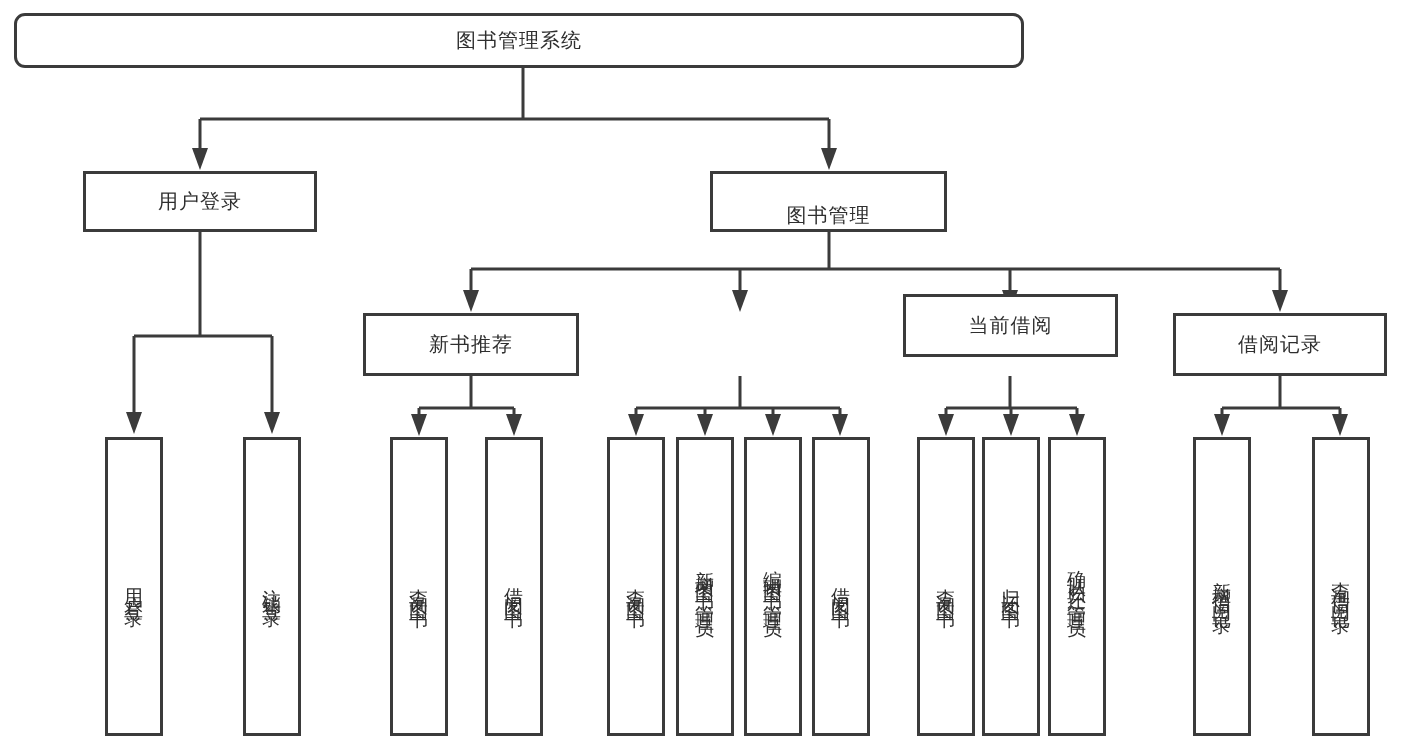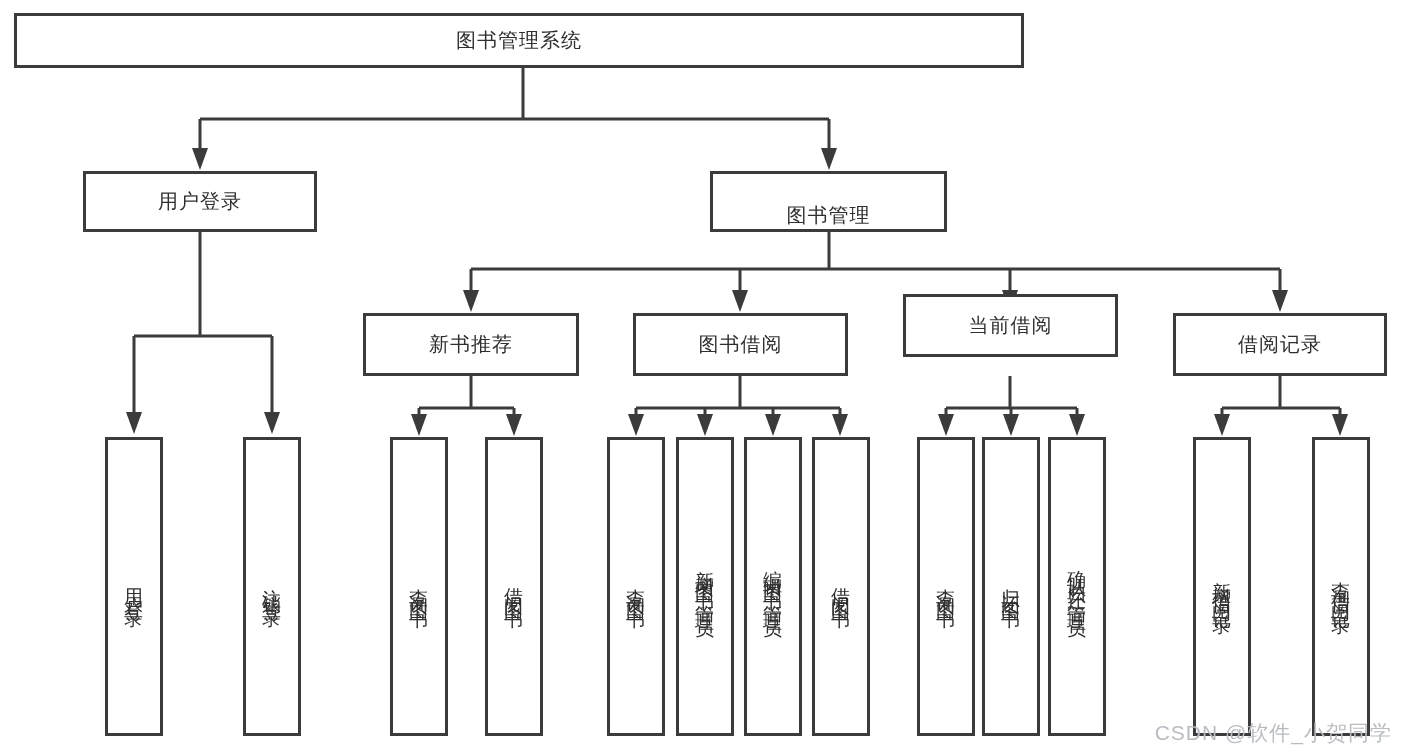--- a/index.html
+++ b/index.html
@@ -101,36 +101,33 @@
 
       <polygon points="938,414 954,414 946,436"></polygon>
       <polygon points="1003,414 1019,414 1011,436"></polygon>
       <polygon points="1069,414 1085,414 1077,436"></polygon>
 
       <polygon points="1214,414 1230,414 1222,436"></polygon>
       <polygon points="1332,414 1348,414 1340,436"></polygon>
     </g>
   </svg>
 
-  <div class="node" style="left:14px; top:13px; width:1010px; height:55px;">
+  <div class="node" style="left:14px; top:13px; width:1010px; height:55px;border-radius:11px;">
     <span>图书管理系统</span>
   </div>
 
   <div class="node" style="left:83px; top:171px; width:234px; height:61px;">
     <span>用户登录</span>
   </div>
   <div class="node" style="left:710px; top:171px; width:237px; height:61px;align-items:flex-end;">
     <span>图书管理</span>
   </div>
 
   <div class="node" style="left:363px; top:313px; width:216px; height:63px;justify-content:center;">
     <span>新书推荐</span>
-  </div>
-  <div class="node" style="left:633px; top:313px; width:215px; height:63px;">
-    <span>图书借阅</span>
   </div>
   <div class="node" style="left:903px; top:294px; width:215px; height:63px;">
     <span>当前借阅</span>
   </div>
   <div class="node" style="left:1173px; top:313px; width:214px; height:63px;">
     <span>借阅记录</span>
   </div>
 
   <div class="node leaf" style="left:105px; top:437px; width:58px; height:299px;">
     <span class="vtext">用户登录</span>
@@ -169,15 +166,14 @@
     <span class="vtext">确认归还（管理员）</span>
   </div>
 
   <div class="node leaf" style="left:1193px; top:437px; width:58px; height:299px;">
     <span class="vtext">新增借阅记录</span>
   </div>
   <div class="node leaf" style="left:1312px; top:437px; width:58px; height:299px;">
     <span class="vtext">查询借阅记录</span>
   </div>
 
-  <div class="watermark">CSDN @软件_小贺同学</div>
 
 </div>
 
 </body></html>

